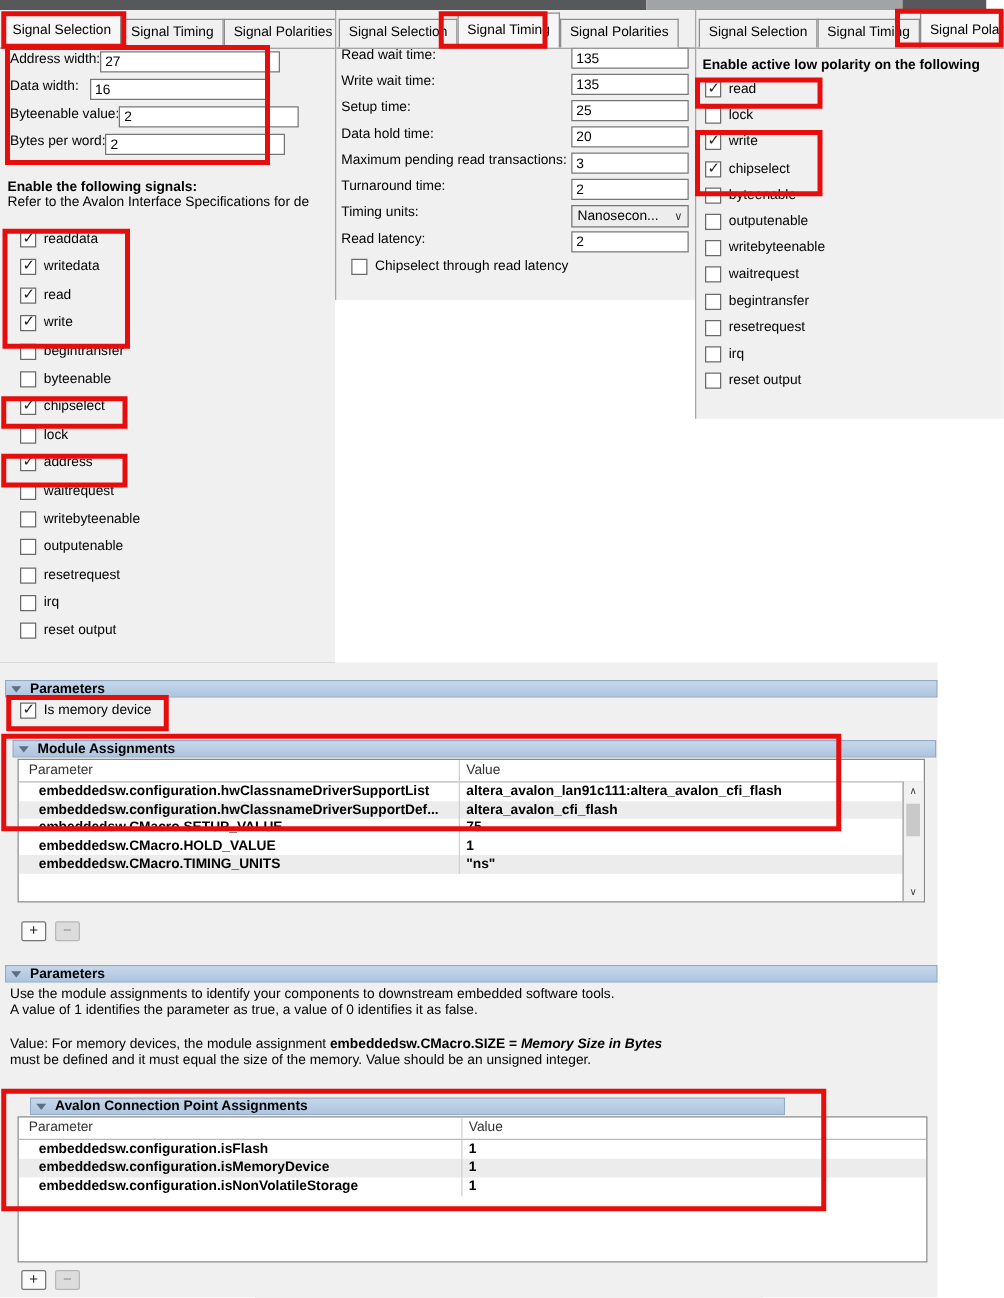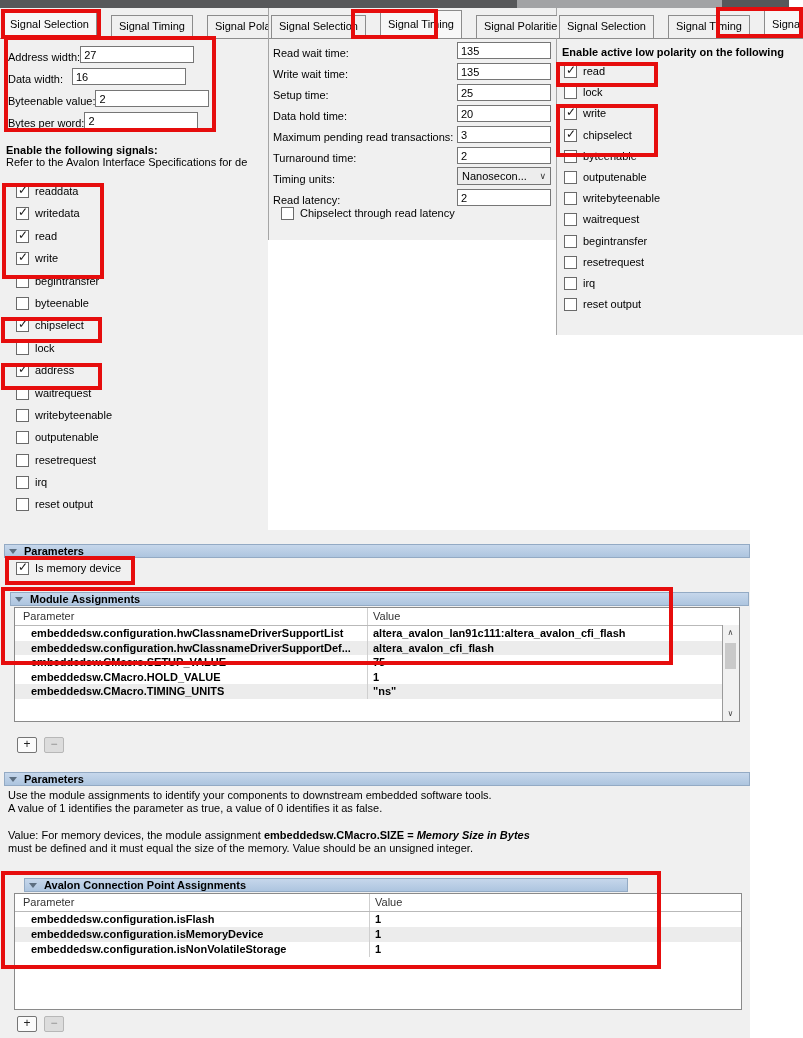--- a/index.html
+++ b/index.html
@@ -15,33 +15,33 @@
   .topbar .seg3 { position:absolute; left:722px; top:0; width:67px; height:8px; background:#57585a; }
 
   
   .panel { position:absolute; background:#f0f0f0; overflow:hidden; }
   #panel-left  { left:0;     top:8px; width:268px; height:522px; border-bottom:1px solid #9a9a9a; }
   #panel-mid   { left:268px; top:8px; width:288px; height:232px; border-left:1px solid #a5a5a5; }
   #panel-right { left:556px; top:8px; width:247px; height:327px; border-left:1px solid #a5a5a5; }
 
   .tab-row { position:absolute; left:2px; top:2px; height:28px; display:flex; align-items:flex-end; z-index:2; }
   .tab { box-sizing:border-box; height:23px; padding:4px 7px 0 7px; background:#f0f0f0;
-         border:1px solid #8c8c8c; border-bottom:none; margin-right:14px; white-space:nowrap; }
+         border:1px solid #8c8c8c; border-bottom:none; margin-right:0; white-space:nowrap; }
   .tab.active { height:28px; padding-top:7px; background:#f7f7f7; }
   .content-line { position:absolute; left:0; right:0; top:30px; border-top:1px solid #8c8c8c; }
 
   
   .fields { position:absolute; }
   #fields-left { left:8px; top:33px; }
   #fields-mid  { left:4px; top:30px; }
-  .field-row { display:flex; align-items:flex-end; height:22px; }
+  .field-row { display:flex; align-items:flex-start; height:22px; }
   #fields-mid .field-row { height:21px; }
   .field-label { flex:0 0 64px; white-space:nowrap; }
   #fields-mid .field-label { flex:0 0 184px; }
-  .text-input { box-sizing:border-box; width:114px; height:17px; border:1px solid #767676;
+  .text-input { box-sizing:border-box; width:144px; height:17px; border:1px solid #767676;
                 background:#fff; font:11px "Liberation Sans",sans-serif; padding:0 3px; }
   #fields-mid .text-input { width:94px; }
   .dropdown { box-sizing:border-box; width:94px; height:18px; border:1px solid #767676; background:#ededed;
               display:flex; align-items:center; justify-content:space-between; padding:0 4px; }
   .dd-chevron { font-size:9px; color:#333; }
 
   
   .cb-row { display:flex; }
   .cb { box-sizing:border-box; width:13px; height:13px; background:#fff; border:1px solid #6a6a6a;
         margin-right:6px; position:relative; flex:none; }

